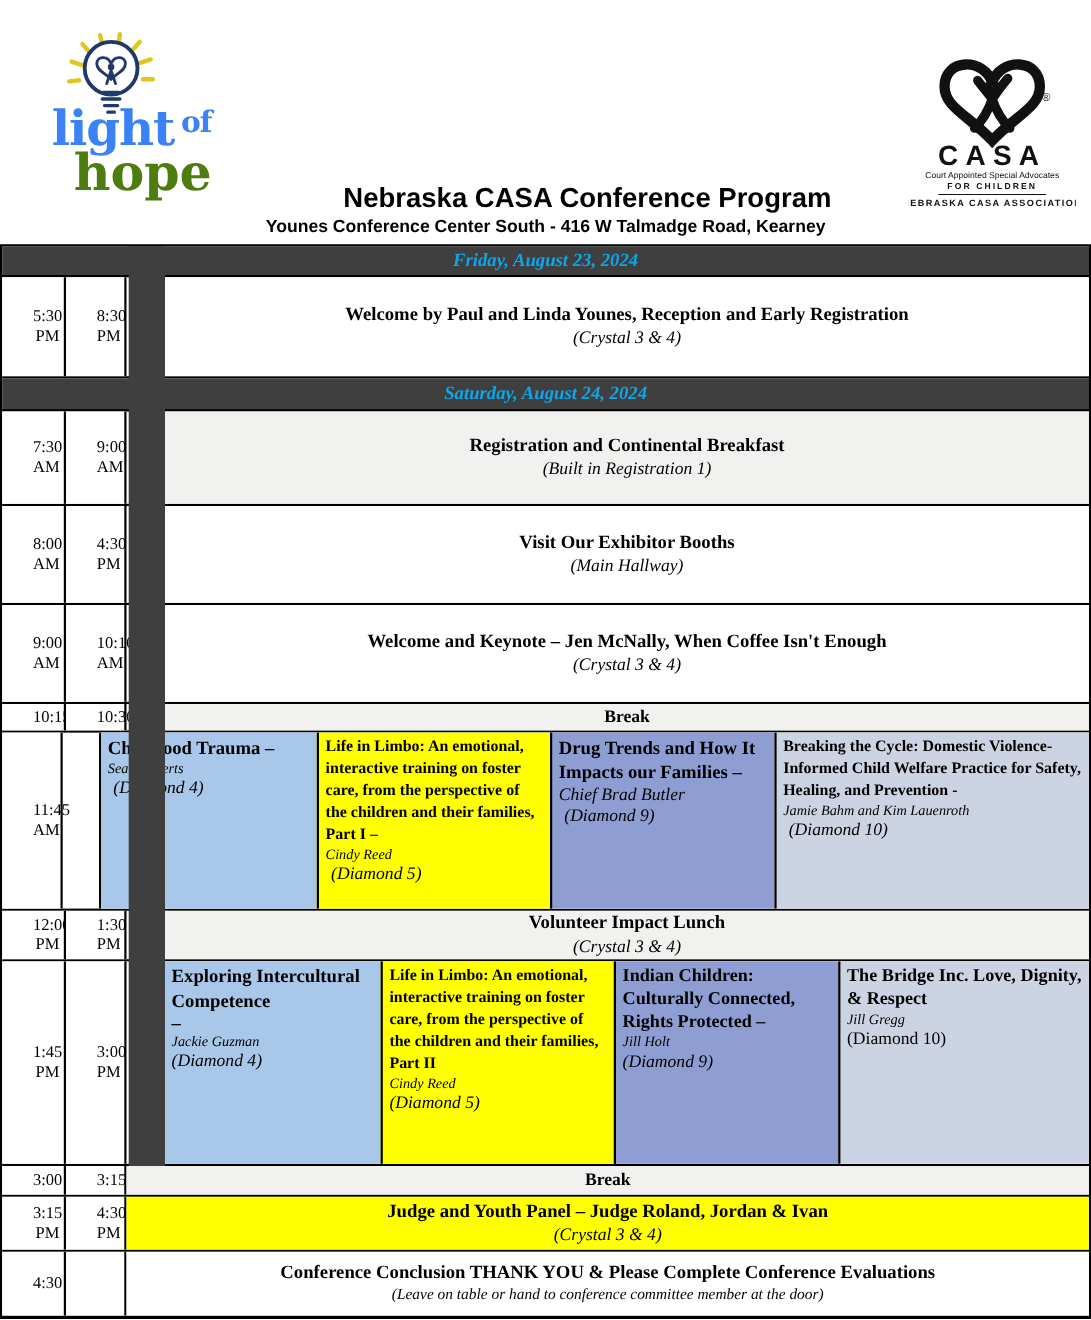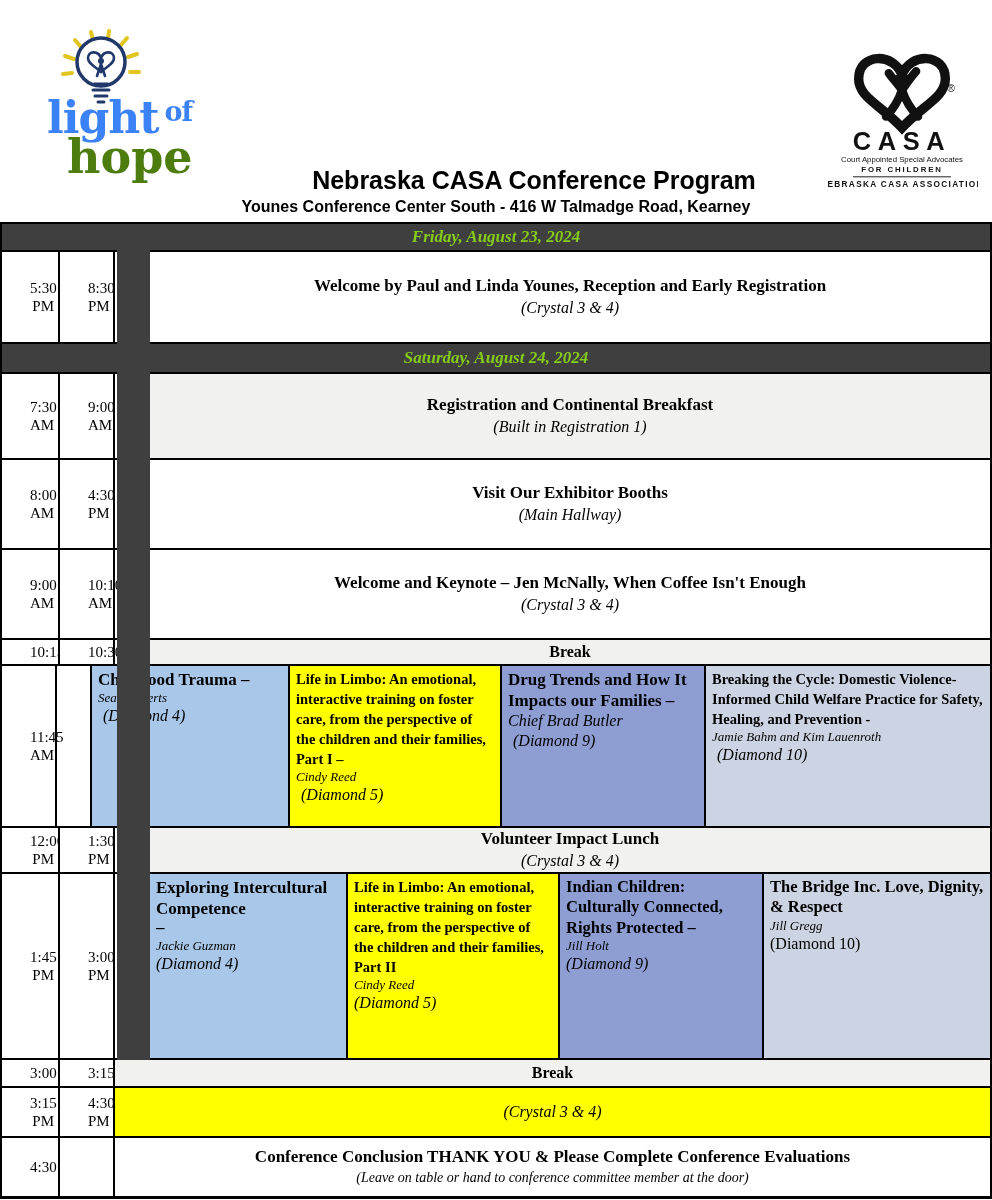--- a/index.html
+++ b/index.html
@@ -26,21 +26,21 @@
   .conf-title { font-size:25px; font-weight:bold; padding-left:76px; letter-spacing:0px; }
   .conf-subtitle { font-size:16px; font-weight:bold; margin-top:3px; }
 
   
   .table { position:absolute; top:222px; left:0; width:992px;
            border-left:2px solid #000; border-right:2px solid #000;
            border-top:2px solid #000; border-bottom:3px solid #000; }
   .bar-overlay { position:absolute; left:115px; top:0; width:33px; height:836px;
                  background:#3f3f3f; z-index:5; }
 
-  .day-row { height:28px; background:#3f3f3f; color:#84cc16; display:flex; align-items:center;
+  .day-row { height:28px; background:#3f3f3f; color:#0ea5e9; display:flex; align-items:center;
              justify-content:center; font-weight:bold; font-style:italic; font-size:17px;
              border-bottom:2px solid #000; }
   .day-row.sat { height:30px; }
 
   .row { display:flex; border-bottom:2px solid #000; align-items:stretch; }
   .tc  { width:58px; border-right:2px solid #000; display:flex; align-items:center; background:#fff;padding-left:28px; }
   .tc2 { width:55px; }
   .tc .tval { width:100%; text-align:right; padding-right:4px; font-size:15px; line-height:1.2; }
   .gap { width:33px; }
   .cc  { flex:1; border-left:2px solid #000; display:flex; flex-direction:column;
@@ -288,20 +288,21 @@
     </div>
 
     <div class="row nobar" style="height:50px">
       <div class="tc">
           <div class="tval">3:15 PM</div>
         </div>
       <div class="tc tc2">
           <div class="tval">4:30 PM</div>
         </div>
       <div class="cc yellowbg">
+        <div class="e-title">Judge and Youth Panel – Judge Roland, Jordan &amp; Ivan</div>
         <div class="e-venue">(Crystal 3 &amp; 4)</div>
       </div>
     </div>
 
     <div class="row nobar" style="height:58px; border-bottom:none;">
       <div class="tc">
           <div class="tval">4:30</div>
         </div>
       <div class="tc tc2">
           <div class="tval"></div>

